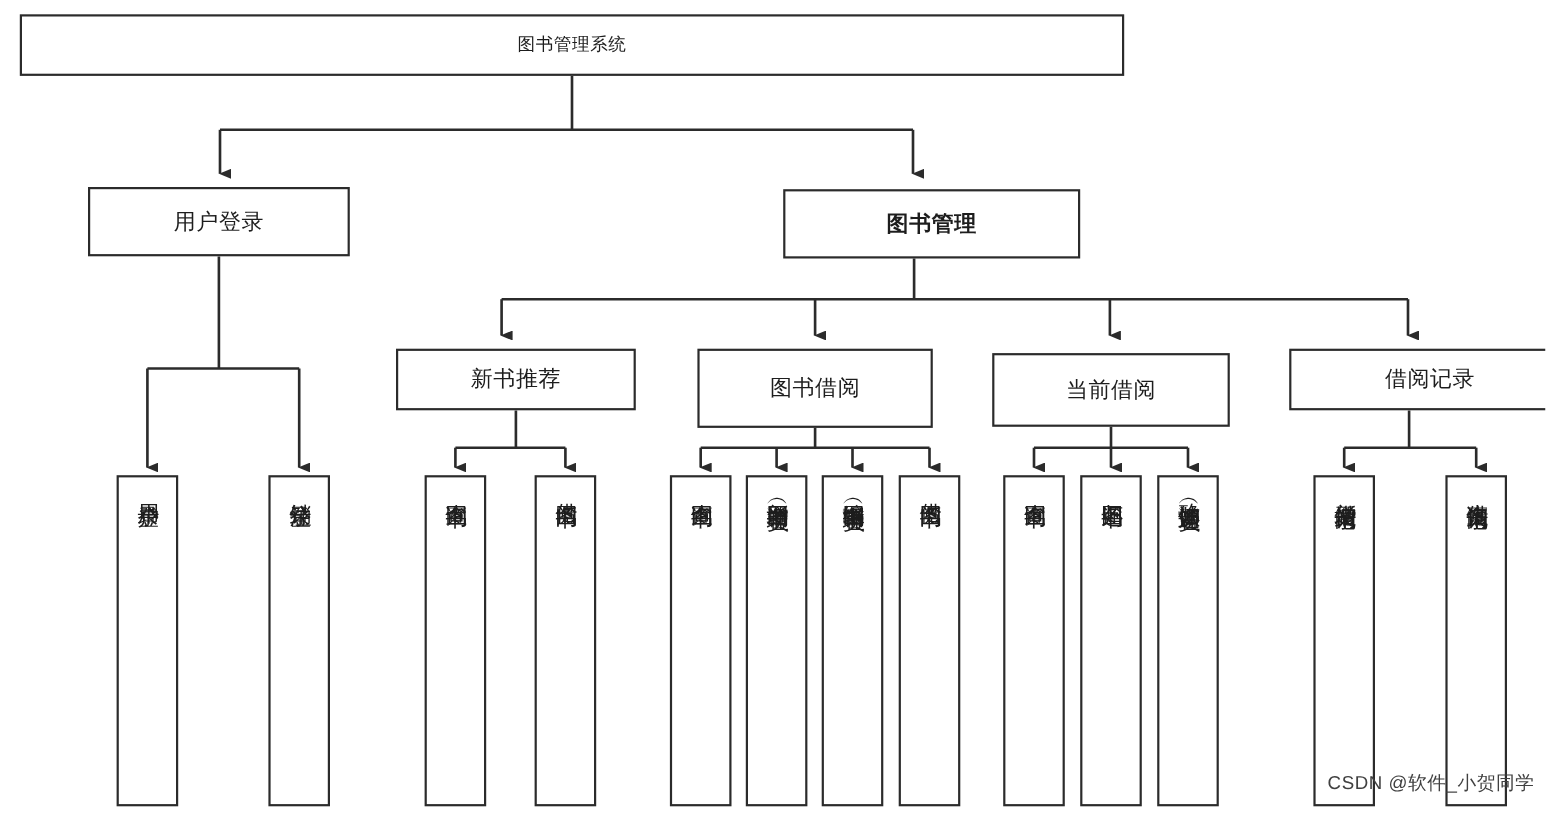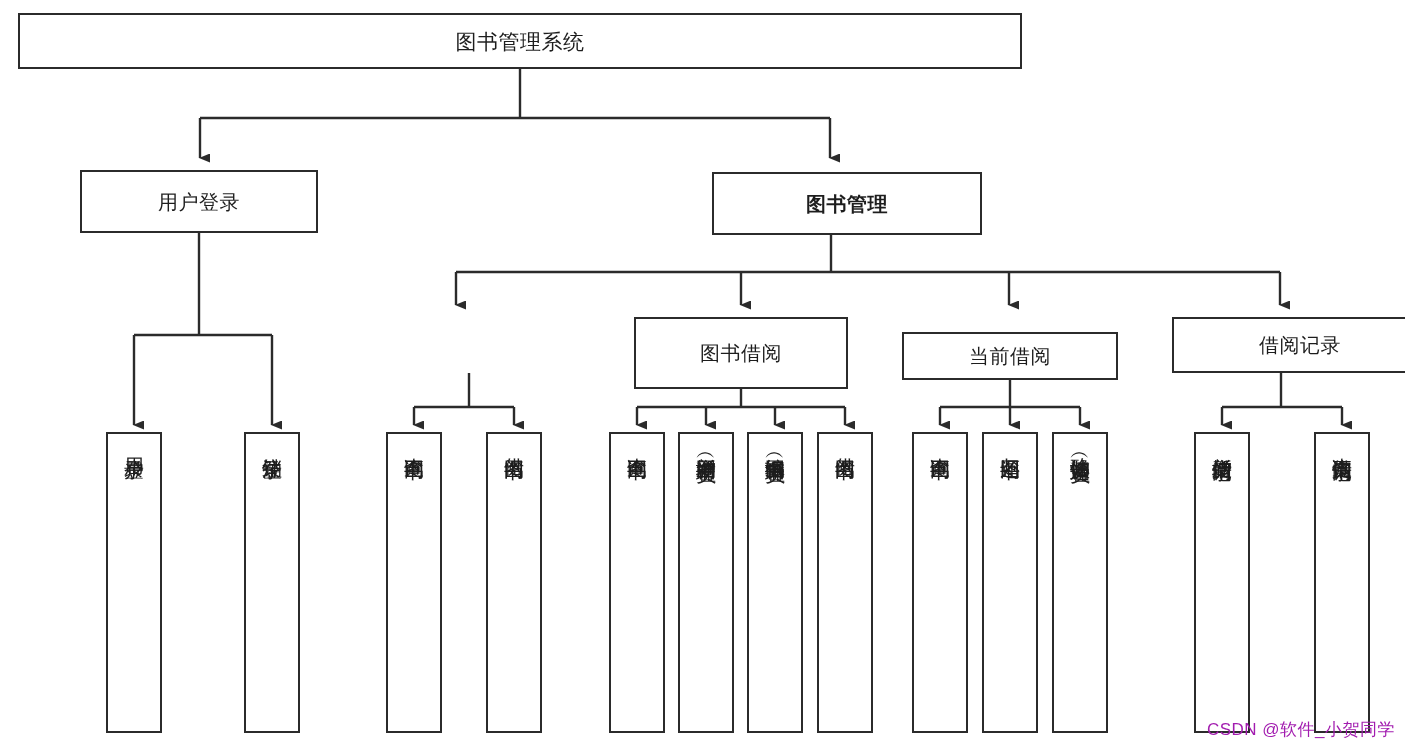--- a/index.html
+++ b/index.html
@@ -30,21 +30,21 @@
     box-sizing: border-box;
     border: 2px solid #2b2b2b;
     background: #ffffff;
     color: #1d1d1d;
     display: flex;
     align-items: center;
     justify-content: center;
     z-index: 3;
   }
   .node.root {
-    font-size: 21px;
+    font-size: 16px;
   }
   .node.level2 {
     font-size: 20px;
   }
   .node.leaf {
     font-size: 20px;
     align-items: flex-start;
     justify-content: center;
     padding-top: 8px;
   }
@@ -56,23 +56,23 @@
   .label-v {
     writing-mode: vertical-rl;
     text-orientation: upright;
     line-height: 1.06;
     letter-spacing: 1px;
     white-space: nowrap;
   }
   #watermark {
     position: absolute;
     right: 10px;
-    bottom: 6px;
+    bottom: 24px;
     font-size: 17px;
-    color: #a21caf;
+    color: #404040;
     white-space: nowrap;
     z-index: 6;
     letter-spacing: 0.5px;
   }
 </style>
 </head>
 <body>
 
 <div id="canvas">
 
@@ -130,24 +130,27 @@
     <span class="label-h">图书管理系统</span>
   </div>
 
   <div class="node level2" style="left:80px; top:170px; width:238px; height:63px;">
     <span class="label-h">用户登录</span>
   </div>
   <div class="node level2" style="left:712px; top:172px; width:270px; height:63px;font-weight:bold;">
     <span class="label-h">图书管理</span>
   </div>
 
+  <div class="node level2" style="left:360px; top:317px; width:218px; height:56px;">
+    <span class="label-h">新书推荐</span>
+  </div>
   <div class="node level2" style="left:634px; top:317px; width:214px; height:72px;">
     <span class="label-h">图书借阅</span>
   </div>
-  <div class="node level2" style="left:902px; top:332px; width:216px; height:48px;">
+  <div class="node level2" style="left:902px; top:321px; width:216px; height:67px;">
     <span class="label-h">当前借阅</span>
   </div>
   <div class="node level2" style="left:1172px; top:317px; width:256px; height:56px;">
     <span class="label-h">借阅记录</span>
   </div>
 
   <div class="node leaf" style="left:106px; top:432px; width:56px; height:301px;">
     <span class="label-v">用户登录</span>
   </div>
   <div class="node leaf" style="left:244px; top:432px; width:56px; height:301px;">

